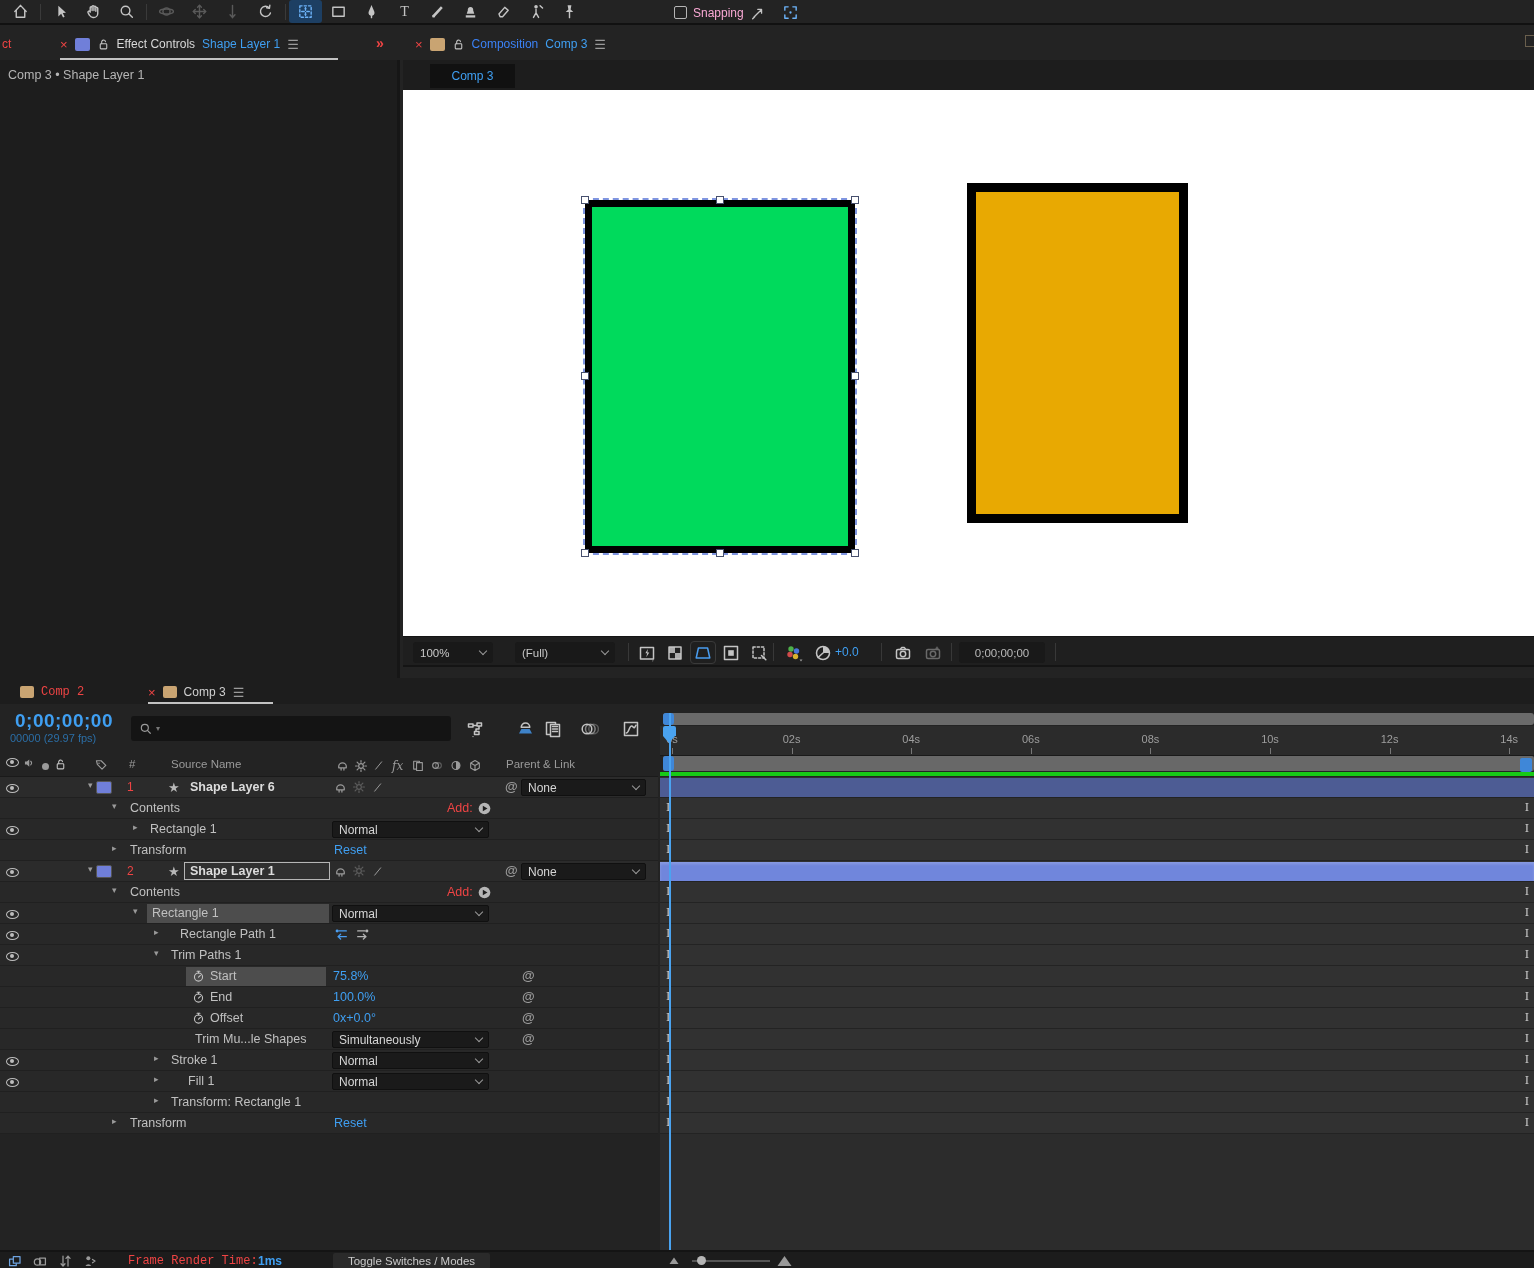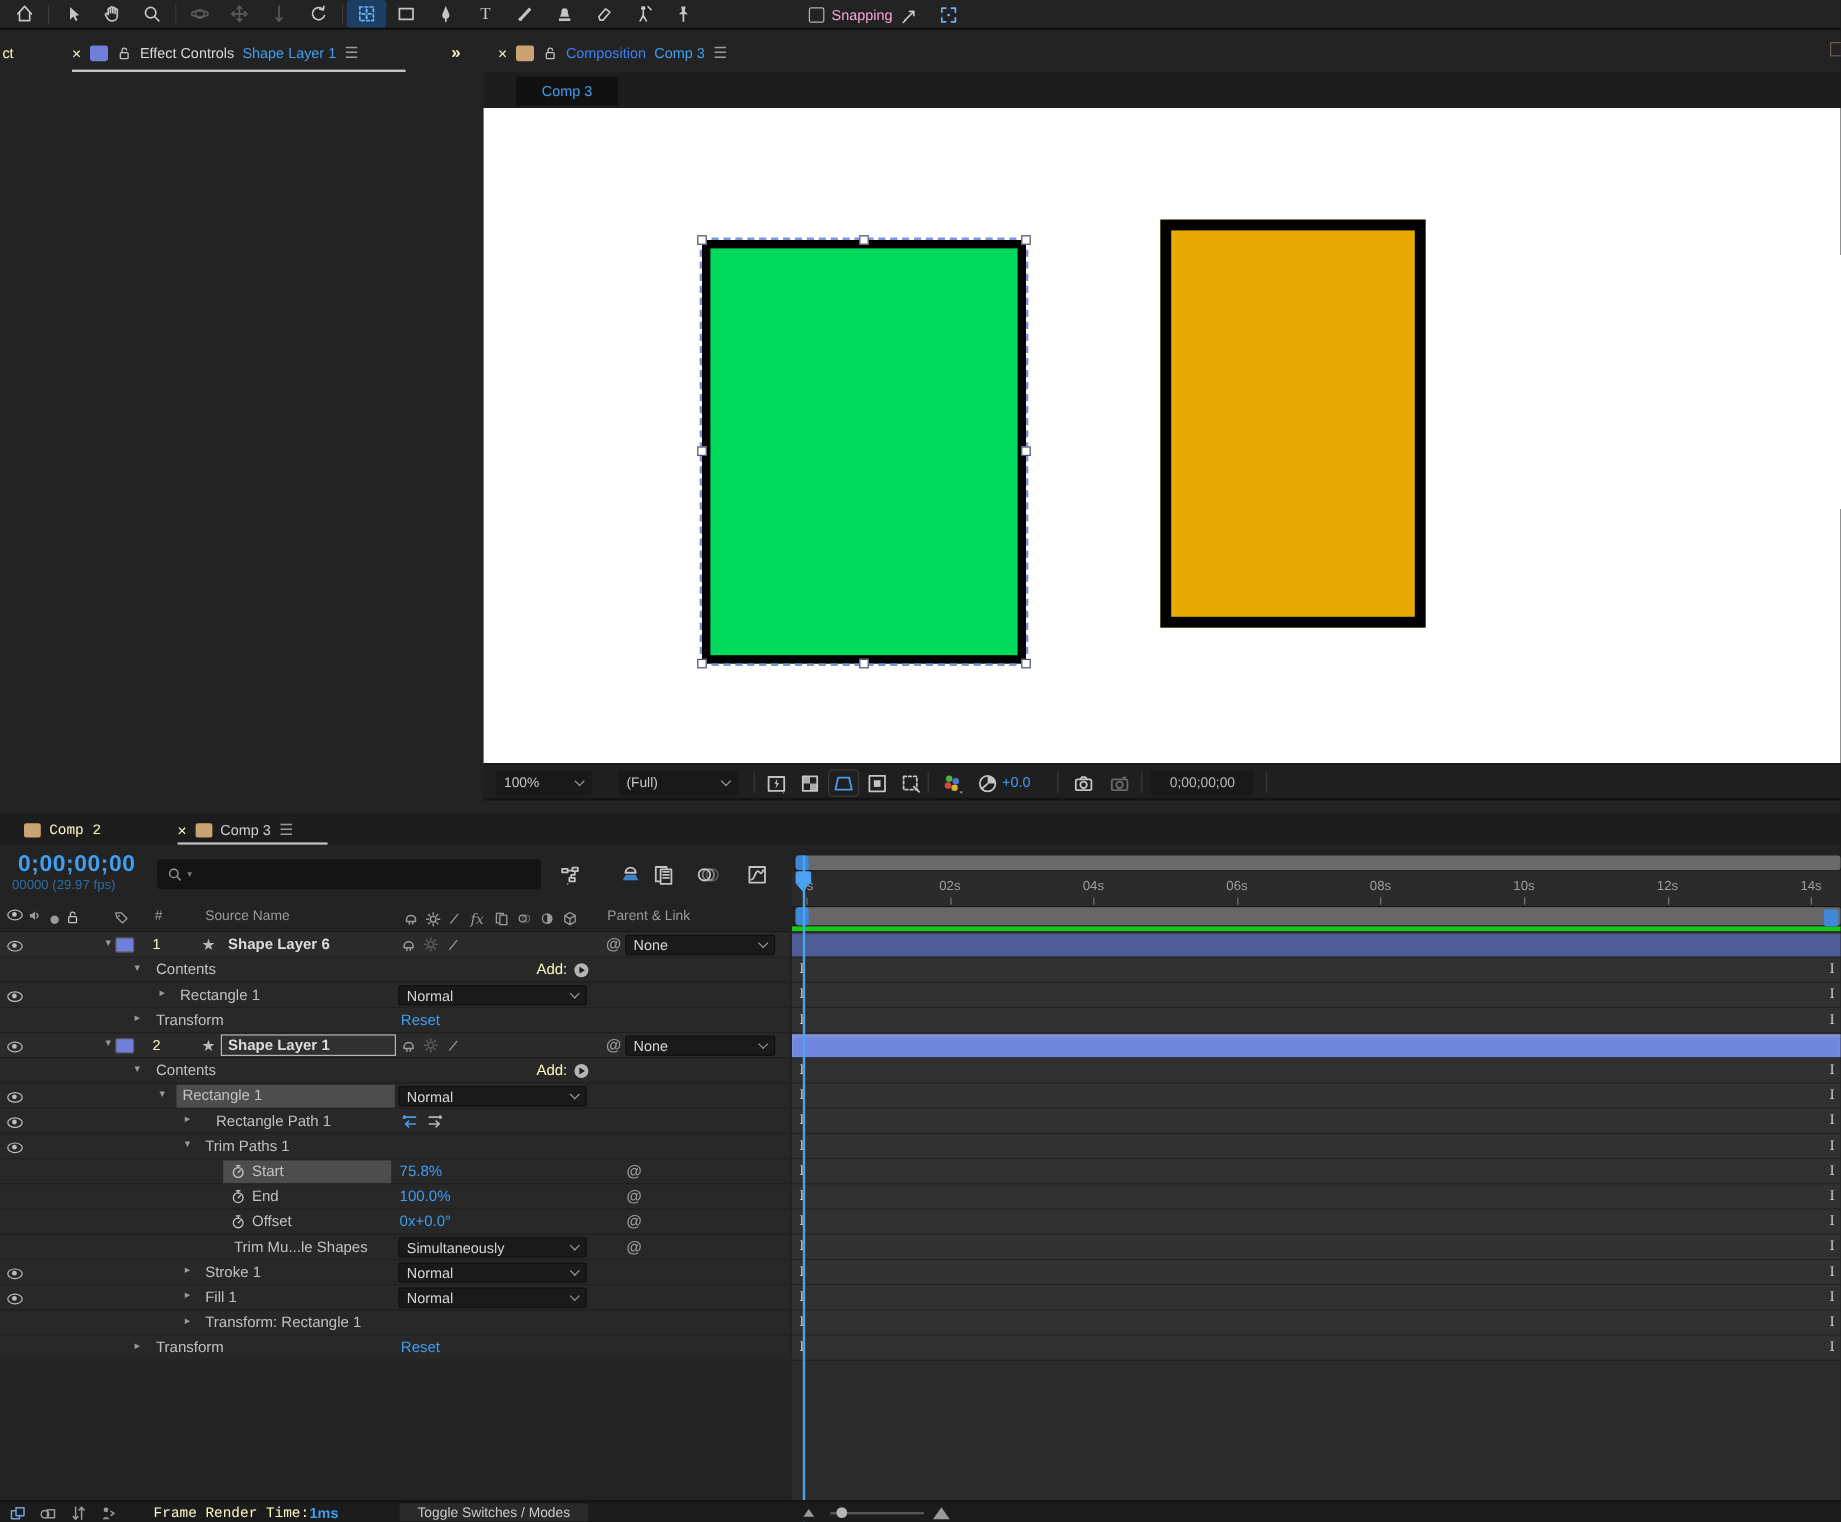--- a/index.html
+++ b/index.html
@@ -18,21 +18,21 @@
   #snap-wrap { position:absolute; left:674px; top:0; height:25px; display:flex; align-items:center; gap:6px; }
   .checkbox { width:13px; height:13px; border:1.5px solid #b5b5b5; border-radius:2px; background:transparent; }
 
   
   #ec-tabstrip { left:0; top:27px; width:400px; height:33px; background:#232323; }
   #comp-tabstrip { left:403px; top:27px; width:1131px; height:33px; background:#232323; }
   .paneltab { position:absolute; top:5px; height:24px; display:flex; align-items:center; gap:7px; }
   .tab-underline { position:absolute; height:2px; background:#c2c2c2; }
   .chip { width:15px; height:13px; border-radius:2px; }
   .blue-txt { color:#3f9ff2; }
-  .dim { color:#fef9c3; }
+  .dim { color:#ef4444; }
   .menu-glyph { color:#9a9a9a; font-size:13px; letter-spacing:1px; }
 
   
   #ec-body { left:0; top:60px; width:400px; height:618px; background:#1d1d1d; border-right:3px solid #161616; }
   #ec-breadcrumb { position:absolute; left:8px; top:8px; color:#b5b5b5; font-size:12.5px; }
 
   
   #viewer-tabbar { left:403px; top:60px; width:1131px; height:30px; background:#1d1d1d; }
   #viewer-tab { position:absolute; left:27px; top:4px; width:85px; height:24px; background:#111; display:flex; align-items:center; justify-content:center; color:#3f9ff2; }
   #canvas { left:403px; top:90px; width:1131px; height:546px; background:#ffffff; }
@@ -260,20 +260,23 @@
             <path d="M6.5 8 V5.8 a2.6 2.6 0 0 1 5.2 -0.6"></path>
           </svg>
         </span>
       <span style="color:#3b82f6;">Composition</span>
       <span class="blue-txt">Comp 3</span>
       <span class="menu-glyph">☰</span>
     </div>
     <span class="abs" style="left:1122px;top:8px;width:10px;height:12px;border:1px solid #6a5f4d;"></span>
   </div>
 
+  <div id="ec-body" class="abs">
+    <div id="ec-breadcrumb">Comp 3 • Shape Layer 1</div>
+  </div>
 
   <div id="viewer-tabbar" class="abs">
     <div id="viewer-tab">Comp 3</div>
   </div>
   <div id="canvas" class="abs">
     <div id="rect-green" style="background: rgb(0, 218, 92);"></div>
     <div id="sel-outline"></div>
     <div id="handles-holder">
         <div class="handle" style="left: 178px; top: 106px;"></div>
         <div class="handle" style="left: 313px; top: 106px;"></div>
@@ -791,21 +794,21 @@
           </div>
           <div class="row-track">
             <span class="ibeam" style="left: 6px;">I</span>
             <span class="ibeam" style="right: 5px;">I</span>
           </div>
         </div>
         <div class="row">
           <div class="row-left">
             <span class="cell" style="left: 6px; top: 5px;"><span class="eye"></span></span>
             <span class="cell twirl" style="left: 154px;">▸</span>
-            <span class="cell lbl" style="left: 171px; text-align: right;">Fill 1</span>
+            <span class="cell lbl" style="left: 188px; text-align: right;">Fill 1</span>
             <div class="dropdown" style="left: 332px; width: 157px;">
               <span>Normal</span>
               <span class="chev"></span>
             </div>
           </div>
           <div class="row-track">
             <span class="ibeam" style="left: 6px;">I</span>
             <span class="ibeam" style="right: 5px;">I</span>
           </div>
         </div>

